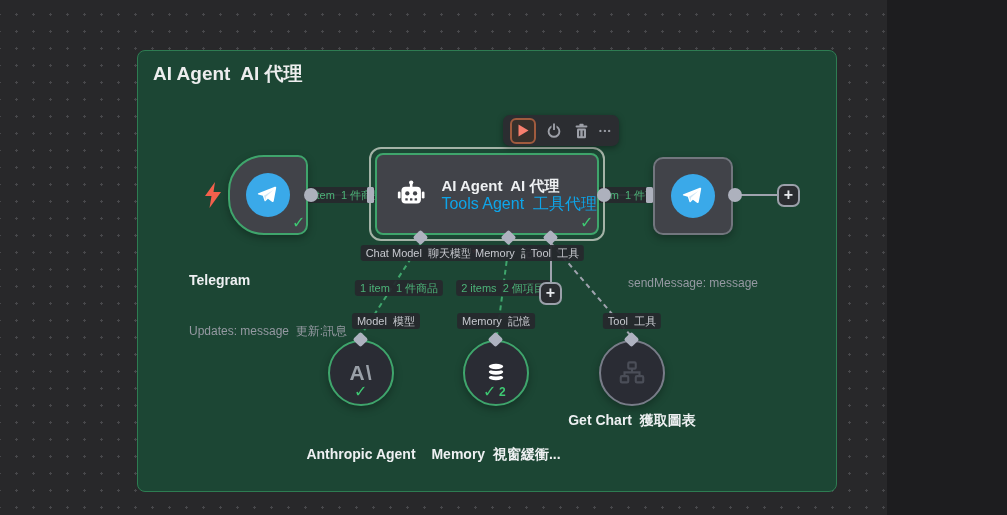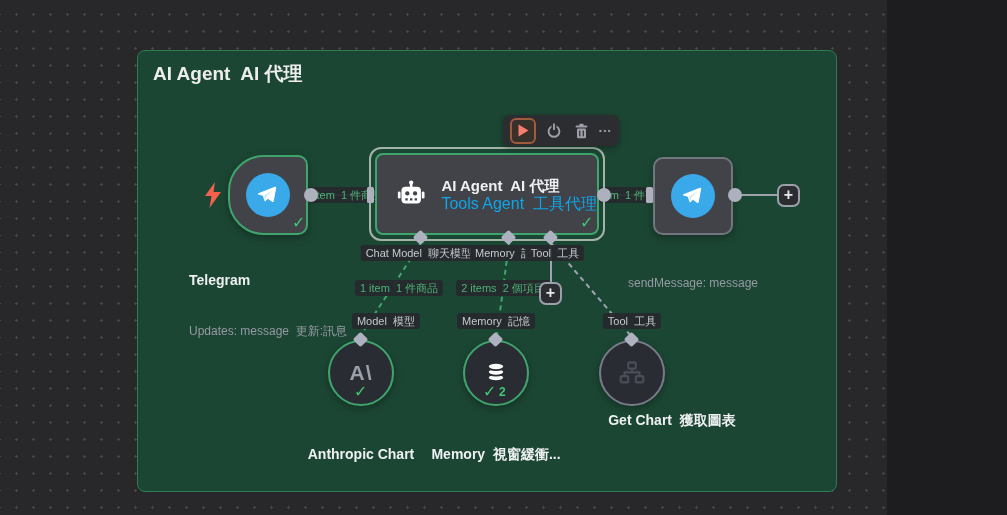--- a/index.html
+++ b/index.html
@@ -232,22 +232,22 @@
   <div class="nlabel" style="left:268px;top:238px;">
     <div class="pre">Telegram</div>
     <div class="nsub pre">Updates: message  更新:訊息</div>
   </div>
 
   <div class="nlabel" style="left:693px;top:241px;">
     <div class="nsub pre">sendMessage: message</div>
   </div>
 
   <div class="nlabel" style="left:361px;top:412px;">
-    <div class="pre">Anthropic Chart</div>
+    <div class="pre">Anthropic Agent</div>
   </div>
 
   <div class="nlabel" style="left:496px;top:412px;">
     <div class="pre">Memory  視窗緩衝...</div>
   </div>
 
-  <div class="nlabel pre" style="left:632px;top:412px;margin-left:40px;">Get Chart  獲取圖表</div>
+  <div class="nlabel pre" style="left:632px;top:412px;">Get Chart  獲取圖表</div>
 
 </div>
 
 </body></html>

